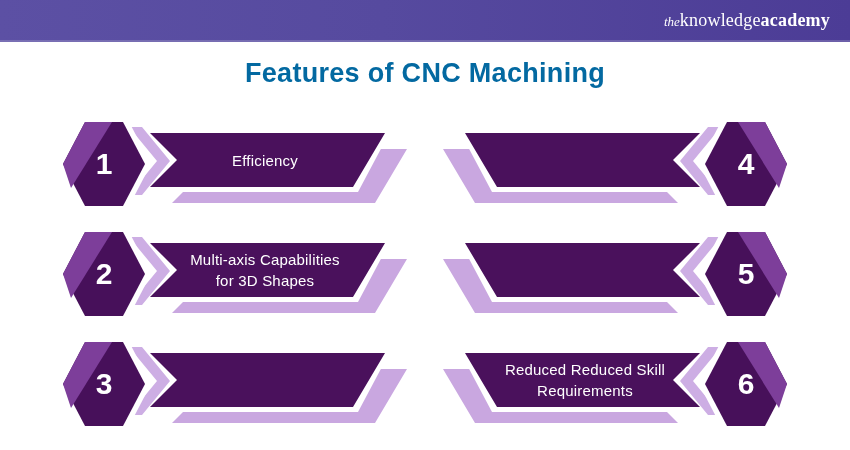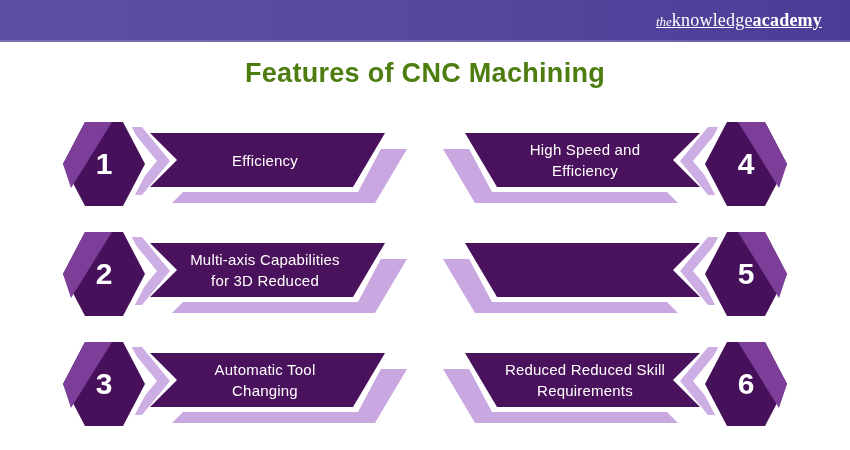--- a/index.html
+++ b/index.html
@@ -8,28 +8,28 @@
     background:#ffffff;font-family:"Liberation Sans",sans-serif;
   }
   
   .topbar{
     position:absolute;left:0;top:0;width:850px;height:42px;
     background:linear-gradient(90deg,#5c50a4 0%,#564a9f 45%,#4c3c96 100%);
     border-bottom:2px solid rgba(255,255,255,0.18);
     box-sizing:border-box;
     display:flex;align-items:center;justify-content:flex-end;
   }
-  .logo{padding-right:28px;color:#ffffff;font-family:"Liberation Serif",serif;white-space:nowrap;text-decoration:underline;}
+  .logo{padding-right:20px;color:#ffffff;font-family:"Liberation Serif",serif;white-space:nowrap;}
   .logo .l-the{font-style:italic;font-size:13px;}
   .logo .l-knowledge{font-size:18px;letter-spacing:0.2px;}
   .logo .l-academy{font-size:18px;font-weight:700;letter-spacing:0.2px;}
   
   .page-title{
     position:absolute;left:0;top:58px;width:850px;
-    text-align:center;color:#4d7c0f;font-size:27px;font-weight:700;
+    text-align:center;color:#0369a1;font-size:27px;font-weight:700;
     letter-spacing:0.3px;margin:0;
   }
   
   .feature-item{position:absolute;width:390px;height:100px;}
   .feature-item svg{position:absolute;left:0;top:0;display:block;}
   .feature-item.right svg{transform:scaleX(-1);}
   .shadow{fill:#c9a7e0;}
   .chev{fill:#cdaee4;}
   .outline{fill:#ffffff;}
   .banner{fill:#4a115c;}
@@ -84,51 +84,47 @@
       <polygon class="shadow" points="117,34 352,34 320,88 117,88 144,61"></polygon>
       <polygon class="outline" points="90,13 337,13 303,77 90,77 116,45"></polygon>
       <polygon class="banner" points="95,18 330,18 298,72 95,72 122,45"></polygon>
       <polygon class="chev" points="74,12 87,12 115,46 87,80 74,80 102,46"></polygon>
       <polygon class="hexo" points="2,49 27,1 71,1 96,49 71,97 27,97"></polygon>
       <polygon class="hexbase" points="8,49 30,7 68,7 90,49 68,91 30,91"></polygon>
       <polygon class="hexlight" points="30,7 57,7 16,73 8,49"></polygon>
     </svg>
     <div class="num">2</div>
     <div class="label">Multi-axis Capabilities
-for 3D Reduced</div>
+for 3D Shapes</div>
   </div>
 
   <div class="feature-item left" style="left:55px;top:335px">
     <svg width="390" height="100" viewBox="0 0 390 100">
       <polygon class="shadow" points="117,34 352,34 320,88 117,88 144,61"></polygon>
       <polygon class="outline" points="90,13 337,13 303,77 90,77 116,45"></polygon>
       <polygon class="banner" points="95,18 330,18 298,72 95,72 122,45"></polygon>
       <polygon class="chev" points="74,12 87,12 115,46 87,80 74,80 102,46"></polygon>
       <polygon class="hexo" points="2,49 27,1 71,1 96,49 71,97 27,97"></polygon>
       <polygon class="hexbase" points="8,49 30,7 68,7 90,49 68,91 30,91"></polygon>
       <polygon class="hexlight" points="30,7 57,7 16,73 8,49"></polygon>
     </svg>
     <div class="num">3</div>
-    <div class="label">Automatic Tool
-Changing</div>
   </div>
 
   <div class="feature-item right" style="left:405px;top:115px">
     <svg width="390" height="100" viewBox="0 0 390 100">
       <polygon class="shadow" points="117,34 352,34 320,88 117,88 144,61"></polygon>
       <polygon class="outline" points="90,13 337,13 303,77 90,77 116,45"></polygon>
       <polygon class="banner" points="95,18 330,18 298,72 95,72 122,45"></polygon>
       <polygon class="chev" points="74,12 87,12 115,46 87,80 74,80 102,46"></polygon>
       <polygon class="hexo" points="2,49 27,1 71,1 96,49 71,97 27,97"></polygon>
       <polygon class="hexbase" points="8,49 30,7 68,7 90,49 68,91 30,91"></polygon>
       <polygon class="hexlight" points="30,7 57,7 16,73 8,49"></polygon>
     </svg>
     <div class="num">4</div>
-    <div class="label">High Speed and
-Efficiency</div>
   </div>
 
   <div class="feature-item right" style="left:405px;top:225px">
     <svg width="390" height="100" viewBox="0 0 390 100">
       <polygon class="shadow" points="117,34 352,34 320,88 117,88 144,61"></polygon>
       <polygon class="outline" points="90,13 337,13 303,77 90,77 116,45"></polygon>
       <polygon class="banner" points="95,18 330,18 298,72 95,72 122,45"></polygon>
       <polygon class="chev" points="74,12 87,12 115,46 87,80 74,80 102,46"></polygon>
       <polygon class="hexo" points="2,49 27,1 71,1 96,49 71,97 27,97"></polygon>
       <polygon class="hexbase" points="8,49 30,7 68,7 90,49 68,91 30,91"></polygon>

